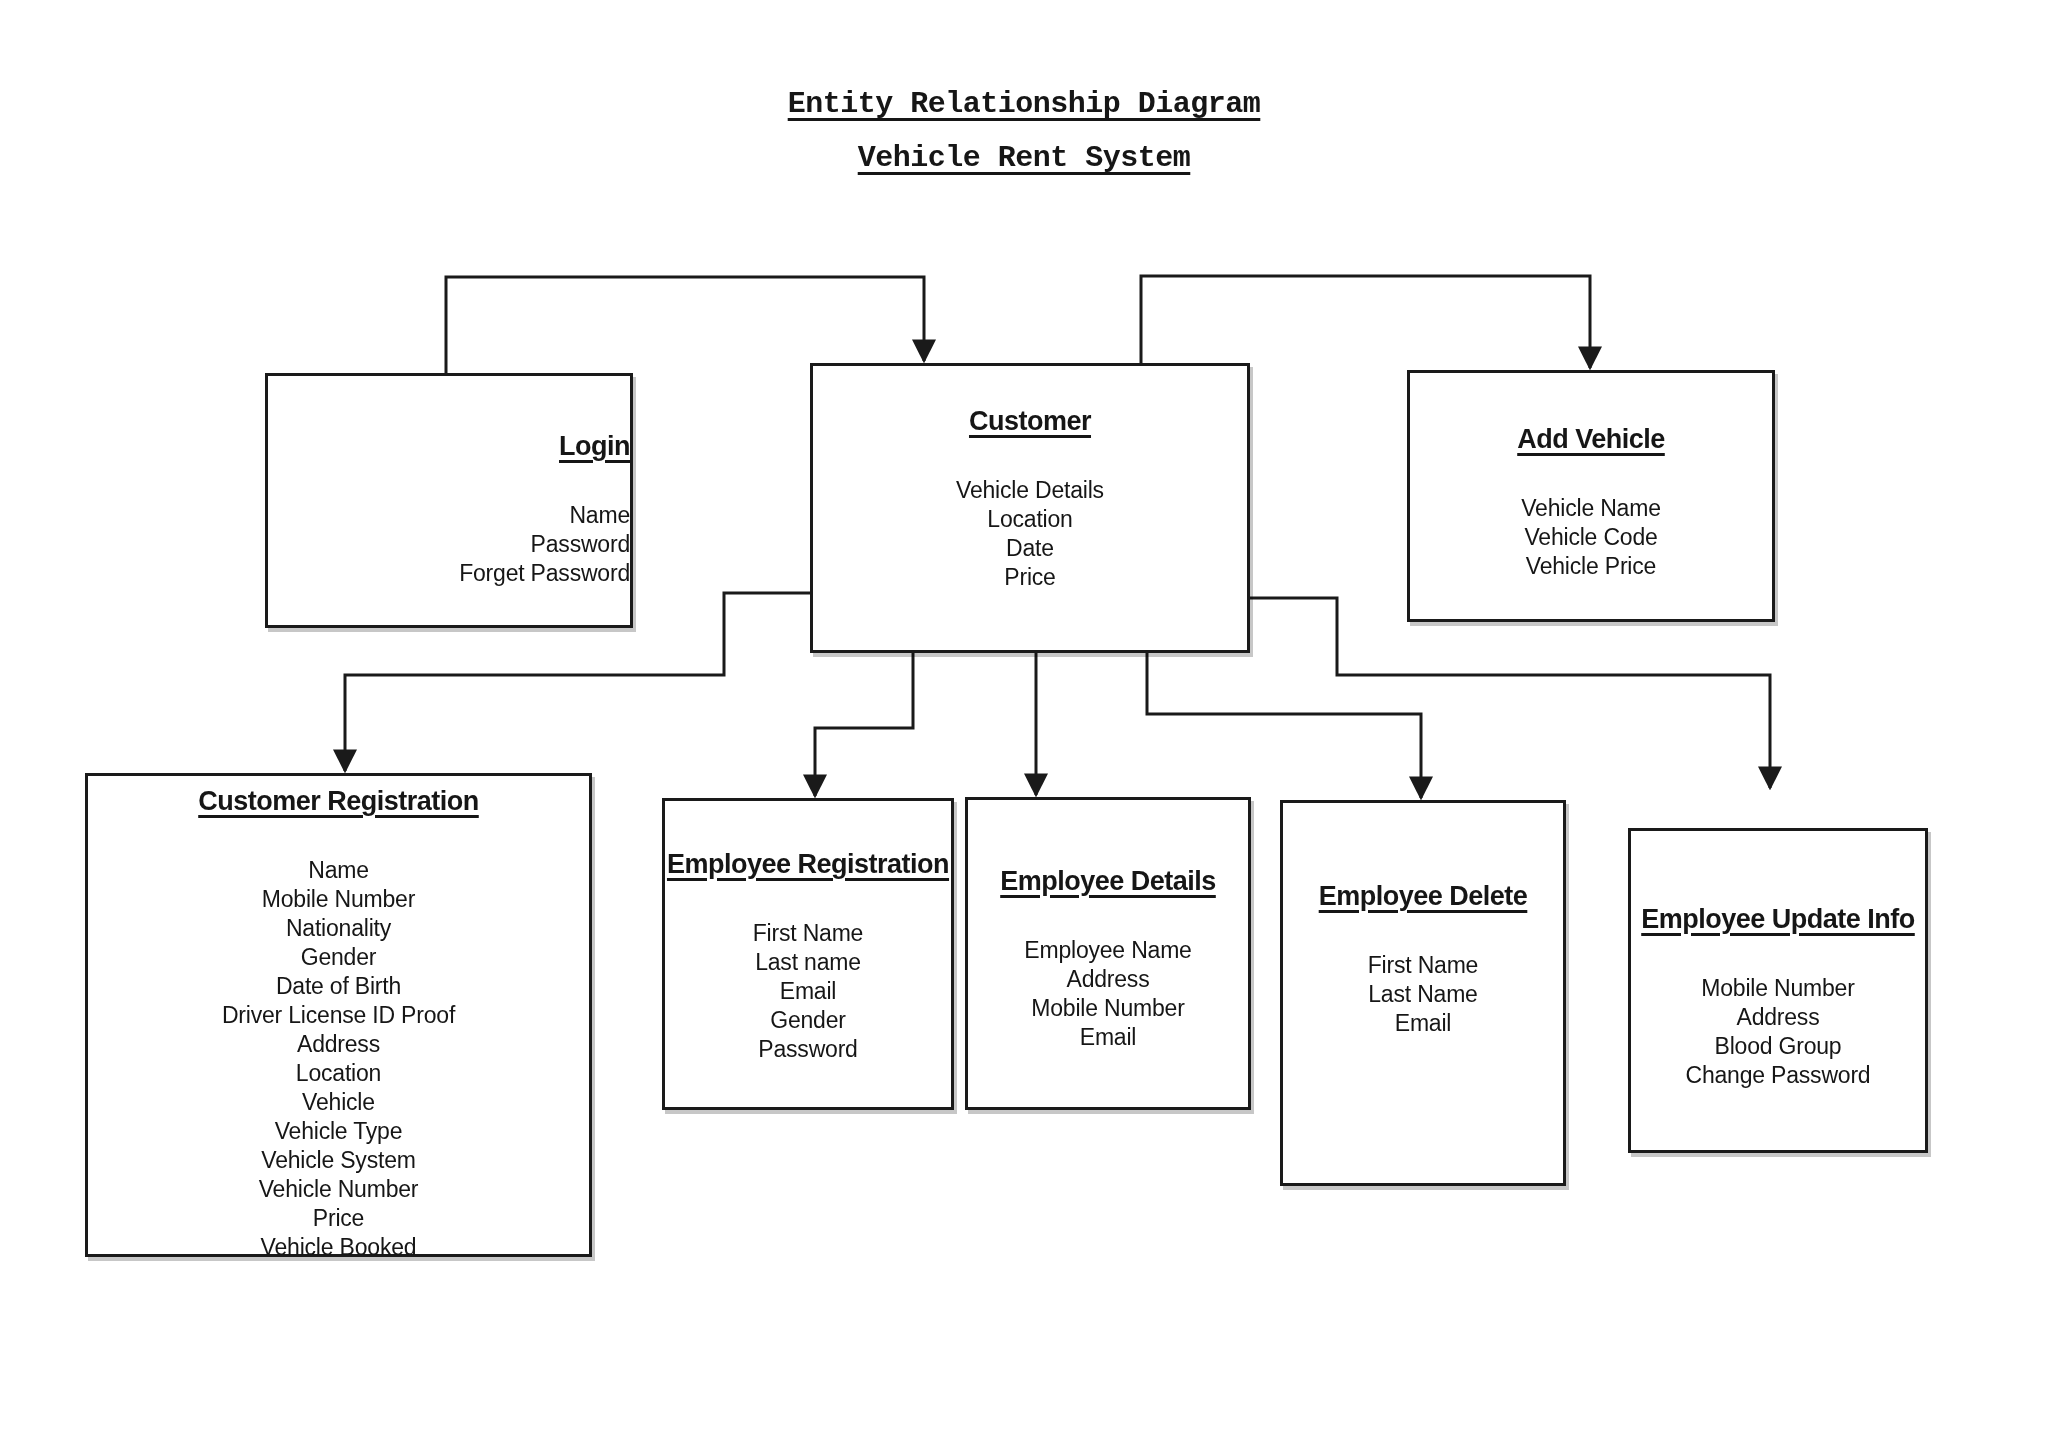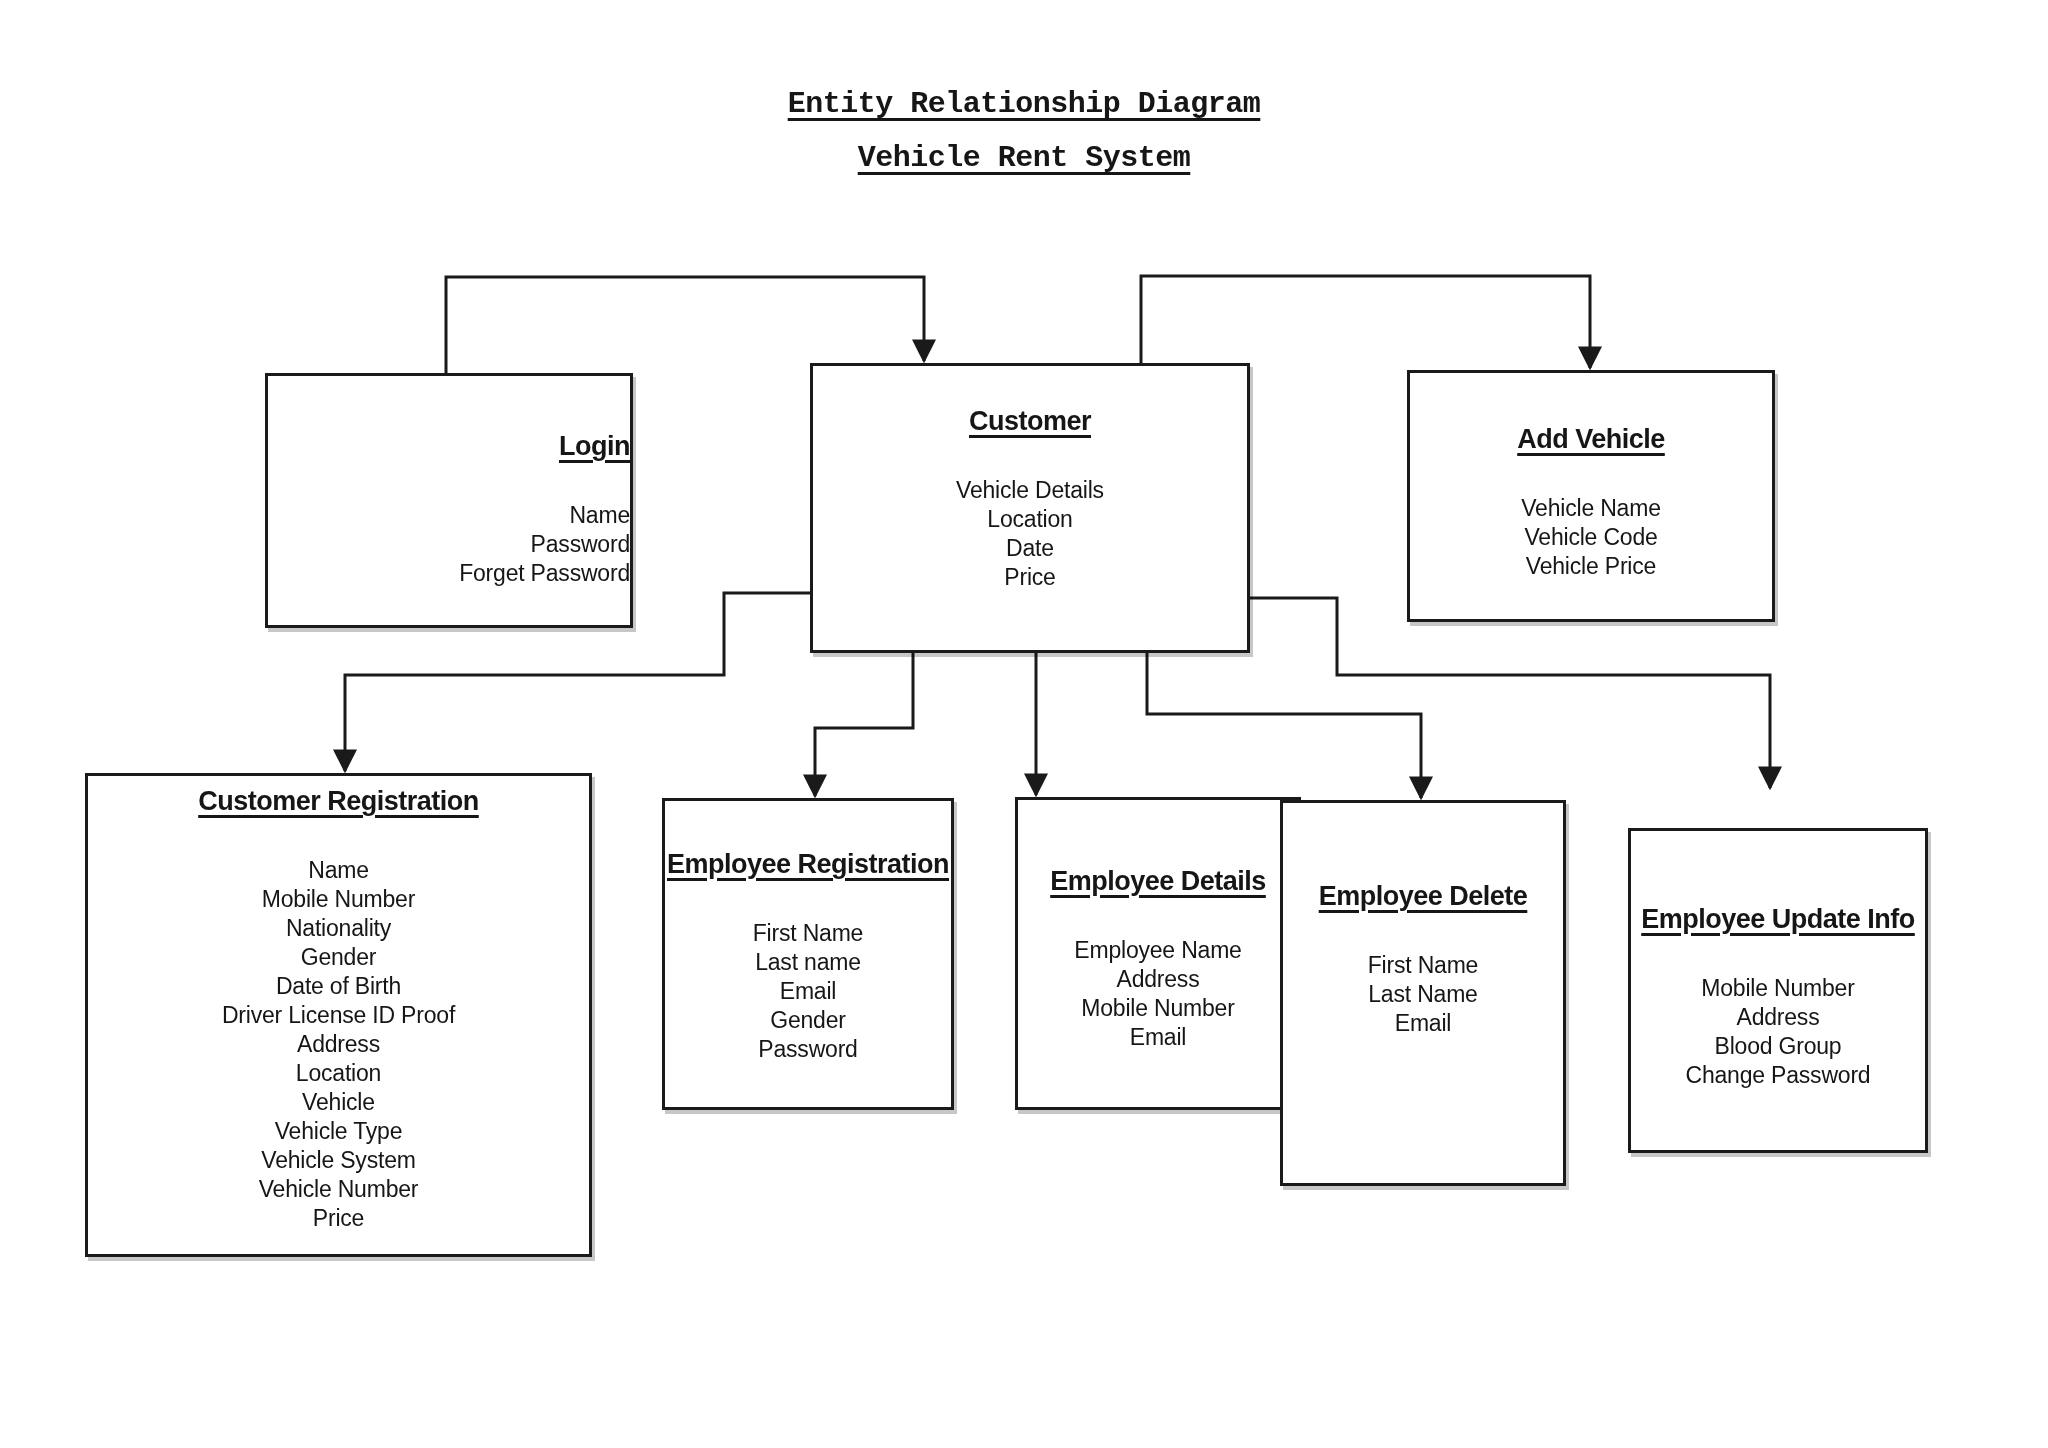--- a/index.html
+++ b/index.html
@@ -134,35 +134,36 @@
         <div>Gender</div>
         <div>Date of Birth</div>
         <div>Driver License ID Proof</div>
         <div>Address</div>
         <div>Location</div>
         <div>Vehicle</div>
         <div>Vehicle Type</div>
         <div>Vehicle System</div>
         <div>Vehicle Number</div>
         <div>Price</div>
+        <div>Vehicle Booked</div>
       </div>
   </div>
 
   <div class="box" style="left:662px; top:798px; width:292px; height:312px; --to:46px;">
     <span class="title">Employee Registration</span>
     <div class="items">
         <div>First Name</div>
         <div>Last name</div>
         <div>Email</div>
         <div>Gender</div>
         <div>Password</div>
       </div>
   </div>
 
-  <div class="box" style="left:1015px; top:797px; width:286px; height:313px; --to:64px;">
+  <div class="box" style="left:965px; top:797px; width:286px; height:313px; --to:64px;">
     <span class="title">Employee Details</span>
     <div class="items">
         <div>Employee Name</div>
         <div>Address</div>
         <div>Mobile Number</div>
         <div>Email</div>
       </div>
   </div>
 
   <div class="box" style="left:1280px; top:800px; width:286px; height:386px; --to:76px;">

